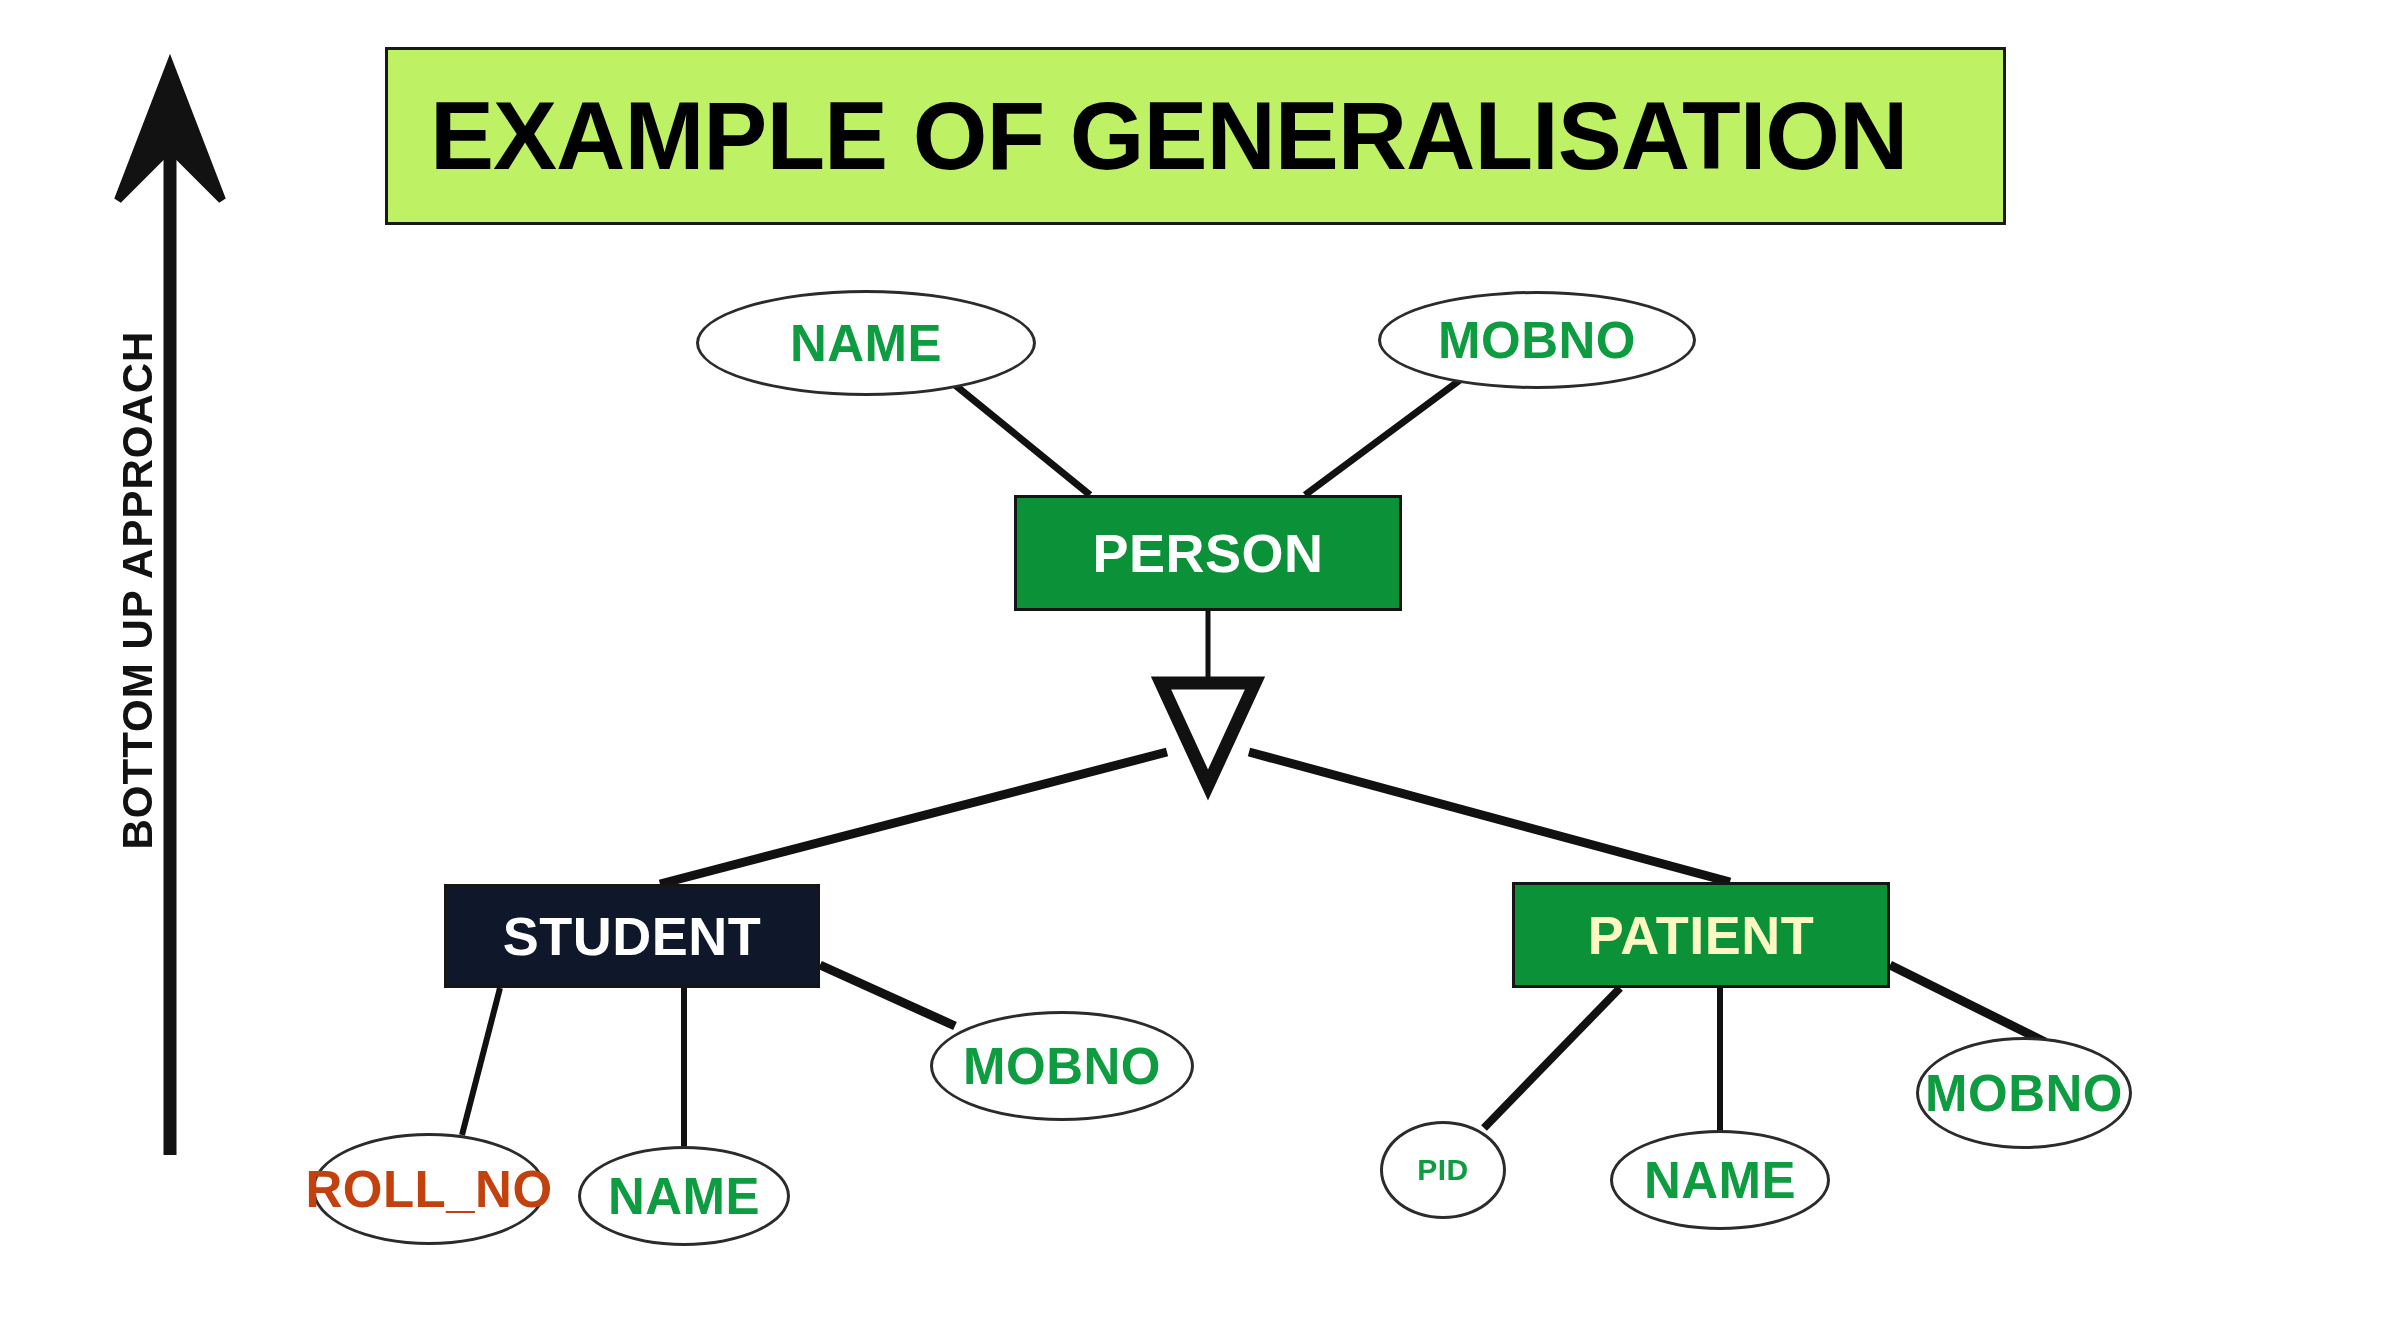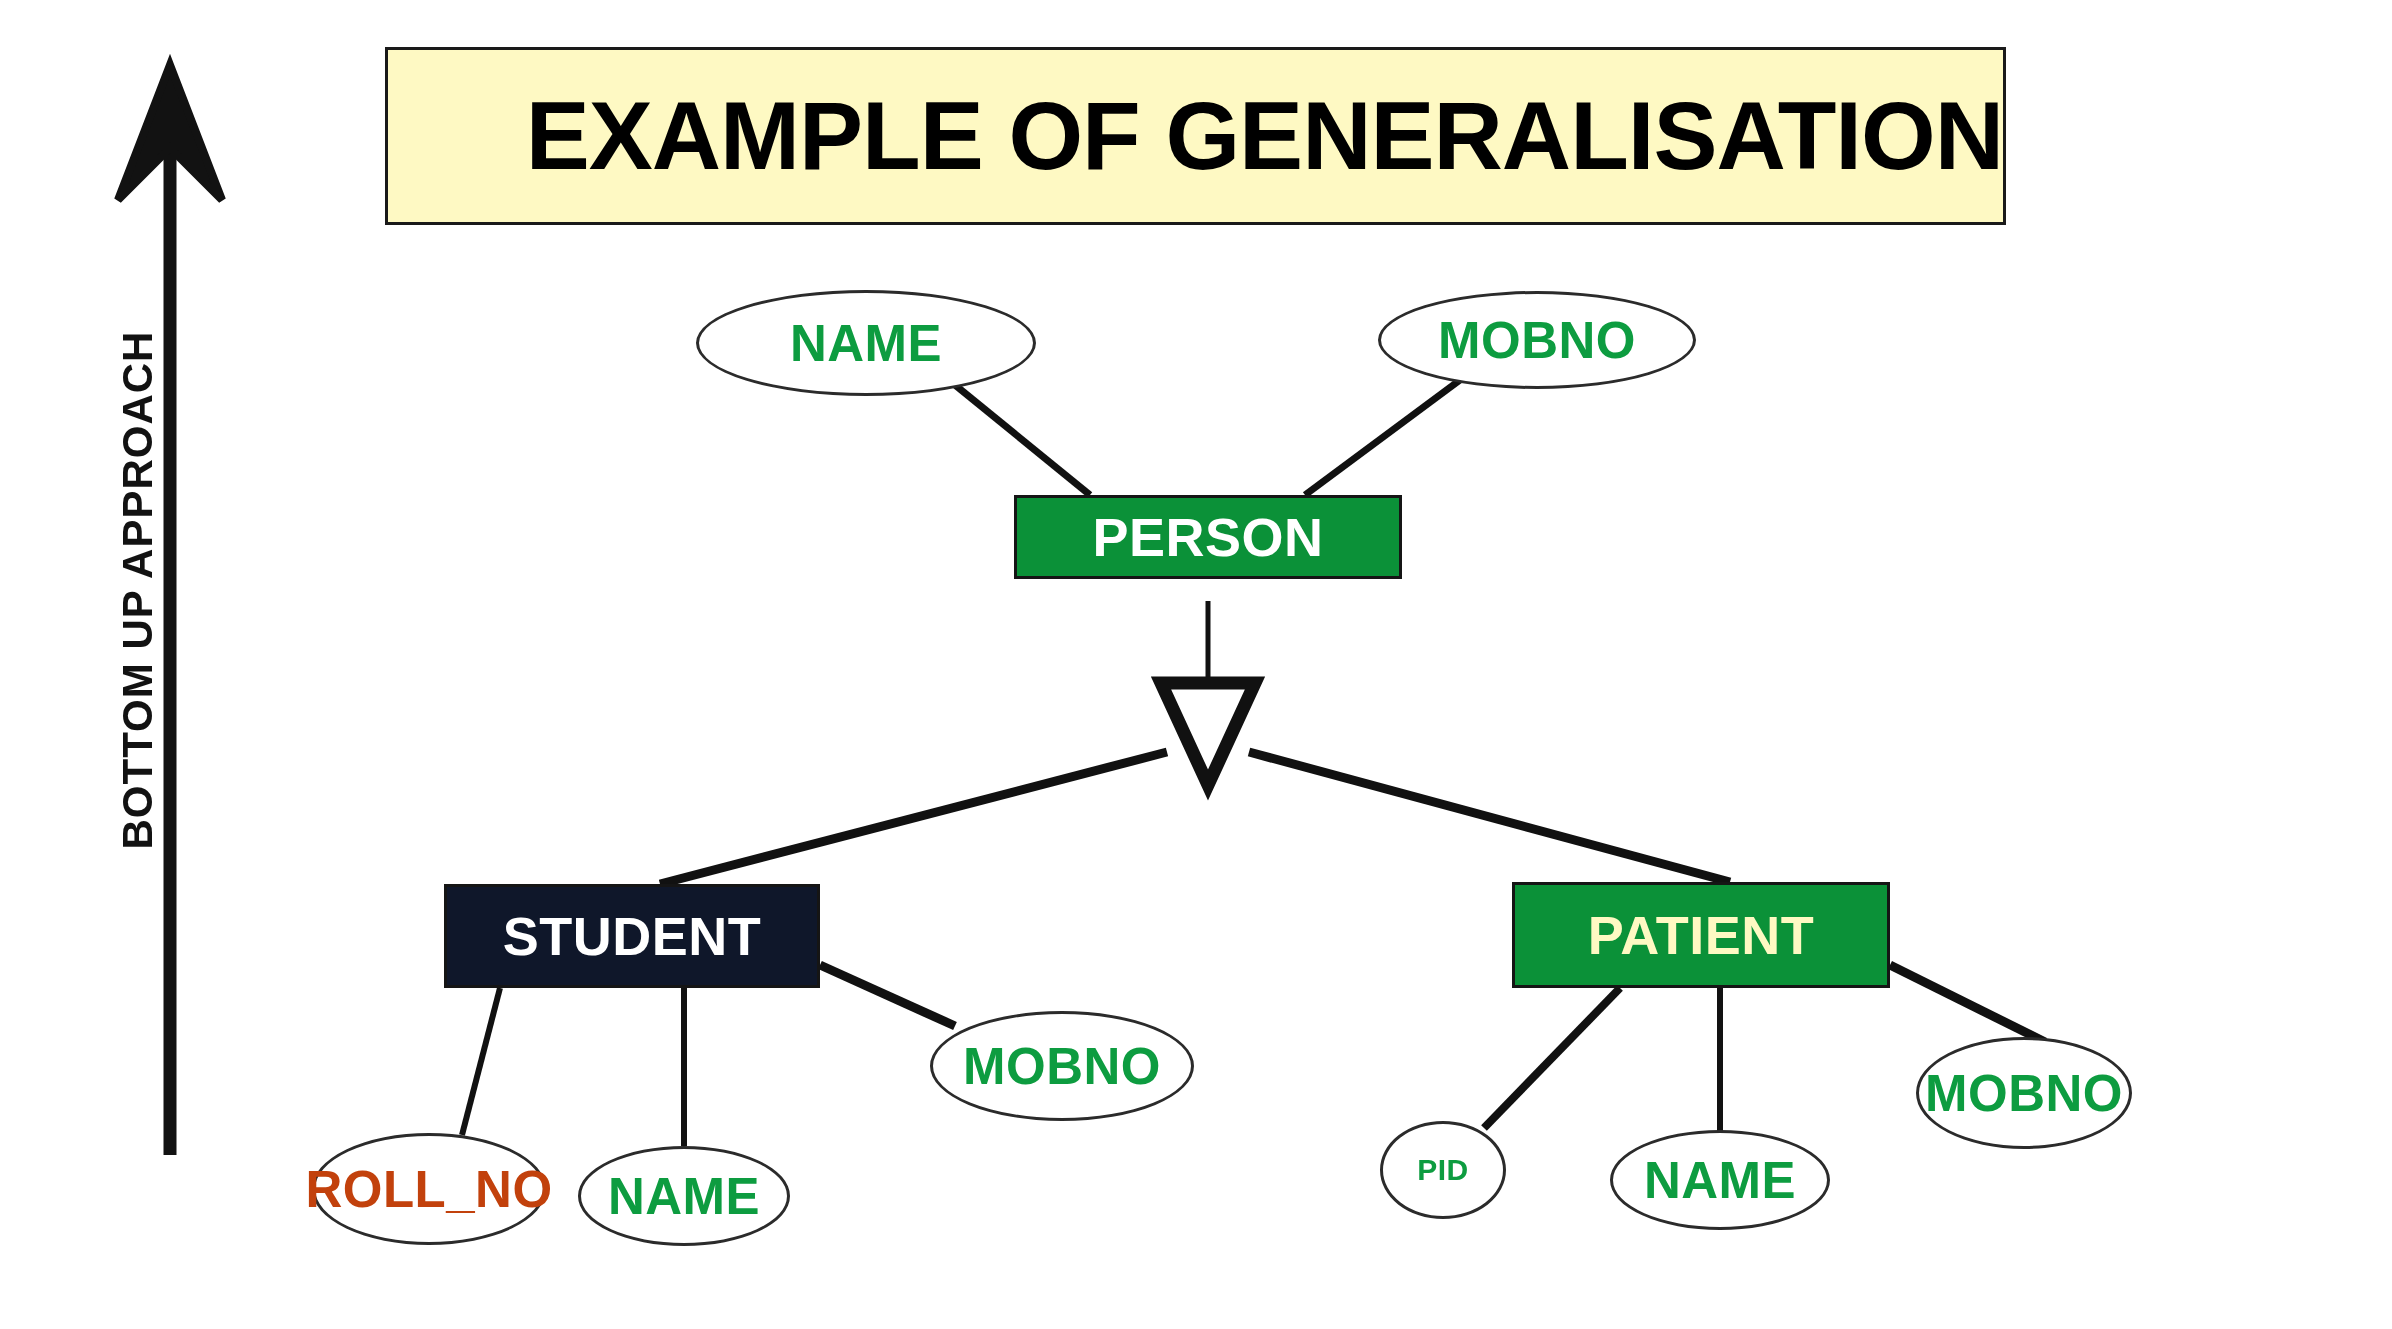--- a/index.html
+++ b/index.html
@@ -26,24 +26,24 @@
   }
   
   .title-box {
     position: absolute;
     left: 385px;
     top: 47px;
     width: 1621px;
     height: 178px;
     border: 3px solid #1a1a1a;
     box-sizing: border-box;
-    background: #fef9c3;
+    background: #bef264;
     display: flex;
     align-items: center;
-    justify-content: flex-end;
+    justify-content: flex-start;
   }
   .title-text {
     font-family: "Liberation Sans", sans-serif;
     font-weight: bold;
     font-size: 96px;
     letter-spacing: -1px;
     color: #000000;
     padding-left: 42px;
     white-space: nowrap;
     line-height: 1;
@@ -138,21 +138,21 @@
 
   <div class="approach-label">
     <span>BOTTOM UP APPROACH</span>
   </div>
 
   <div class="title-box">
     <div class="title-text">EXAMPLE OF GENERALISATION</div>
   </div>
 
   <div id="nodes-layer">
-      <div class="entity" style="left: 1014px; top: 495px; width: 388px; height: 84px; background: rgb(11, 145, 56); border-color: rgb(21, 21, 21);">
+      <div class="entity" style="left: 1014px; top: 495px; width: 388px; height: 116px; background: rgb(11, 145, 56); border-color: rgb(21, 21, 21);">
         <span class="entity-label" style="color: rgb(255, 255, 255);">PERSON</span>
       </div>
       <div class="attribute" style="left: 696px; top: 290px; width: 340px; height: 106px; background: rgb(255, 255, 255); border-color: rgb(43, 43, 43);">
         <span class="attribute-label" style="color: rgb(13, 156, 64);">NAME</span>
       </div>
       <div class="attribute" style="left: 1378px; top: 291px; width: 318px; height: 98px; background: rgb(255, 255, 255); border-color: rgb(43, 43, 43);">
         <span class="attribute-label" style="color: rgb(13, 156, 64);">MOBNO</span>
       </div>
       <div class="entity" style="left: 444px; top: 884px; width: 376px; height: 104px; background: #0f172a; border-color: rgb(21, 21, 21);">
         <span class="entity-label" style="color: rgb(255, 255, 255);">STUDENT</span>

